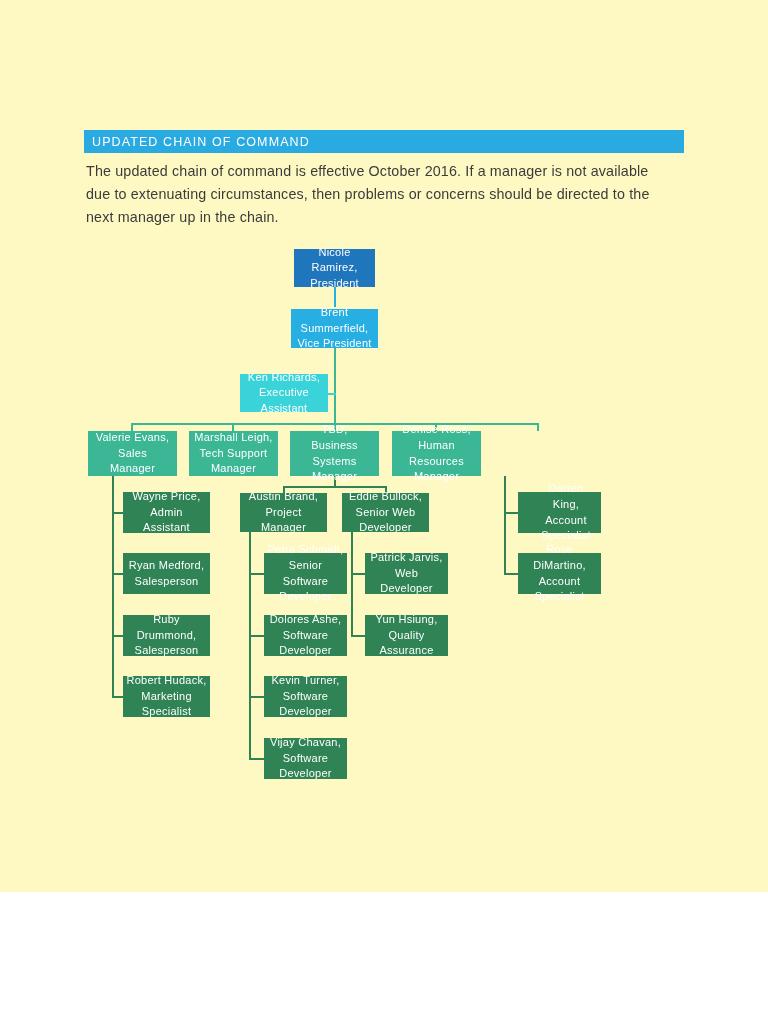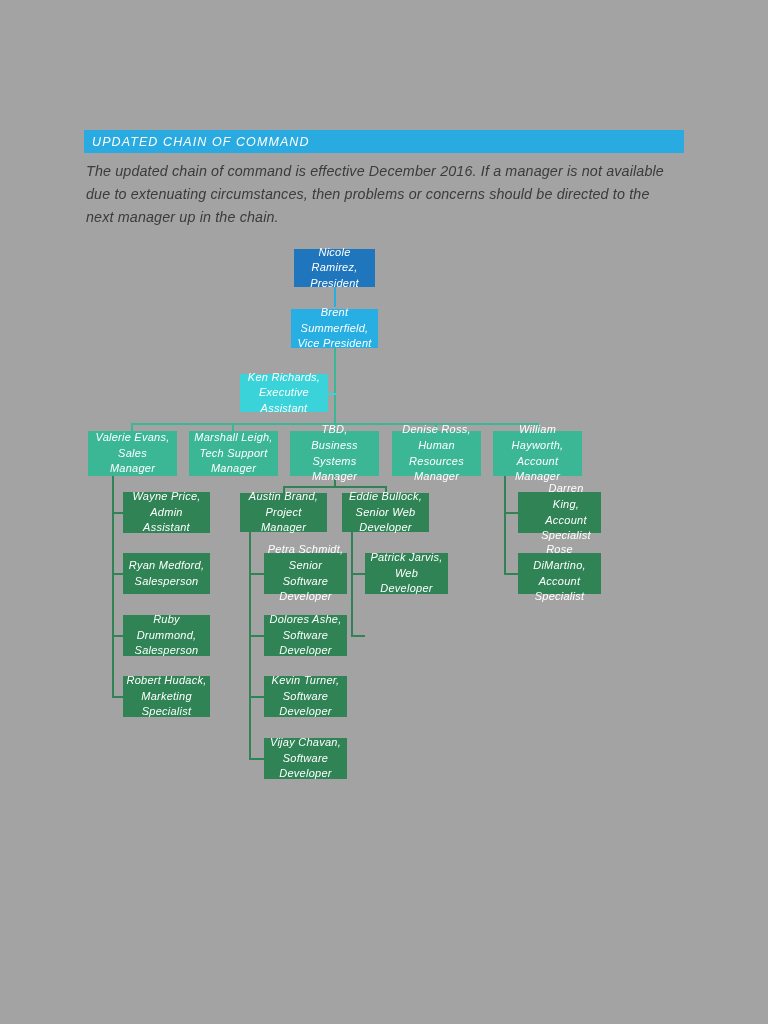--- a/index.html
+++ b/index.html
@@ -5,24 +5,23 @@
 <style>
   * { box-sizing: border-box; }
   html, body {
     margin: 0; padding: 0;
     width: 768px; height: 1024px;
     background: #ffffff;
     font-family: "Liberation Sans", sans-serif;
   }
   #page {
     position: relative;
-    width: 768px; height: 1024px;
-    background: #a3a3a3;
+    width: 768px; height: 892px;
+    background: #fef9c3;
     overflow: hidden;
-    font-style: italic;
   }
 
   
   .header-bar {
     position: absolute;
     left: 84px; top: 130px;
     width: 600px; height: 23px;
     background: #29ABE2;
     display: flex;
     align-items: center;
@@ -89,21 +88,21 @@
 </style>
 </head>
 <body>
 
 <div id="page">
 
   <div class="header-bar">
     <div class="header-title">UPDATED CHAIN OF COMMAND</div>
   </div>
 
-  <div class="intro">The updated chain of command is effective December 2016. If a manager is not available due to extenuating circumstances, then problems or concerns should be directed to the next manager up in the chain.</div>
+  <div class="intro">The updated chain of command is effective October 2016. If a manager is not available due to extenuating circumstances, then problems or concerns should be directed to the next manager up in the chain.</div>
 
   <div class="chart">
 
     <div class="conn v blue" style="left:334px; top:287px; height:20px;"></div>
 
     <div class="conn v teal" style="left:334px; top:348px; height:76px;"></div>
 
     <div class="conn h cyan" style="left:327px; top:393px; width:9px;"></div>
 
     <div class="conn h teal" style="left:131px; top:423px; width:407px;"></div>
@@ -159,23 +158,20 @@
     </div>
 
     <div class="node manager" style="left:290px; top:431px; width:89px; height:45px;">
       <span>TBD,<br>Business Systems<br>Manager</span>
     </div>
 
     <div class="node manager" style="left:392px; top:431px; width:89px; height:45px;">
       <span>Denise Ross,<br>Human Resources<br>Manager</span>
     </div>
 
-    <div class="node manager" style="left:493px; top:431px; width:89px; height:45px;">
-      <span>William Hayworth,<br>Account Manager</span>
-    </div>
 
     <div class="node staff" style="left:123px; top:492px; width:87px; height:41px;">
       <span>Wayne Price,<br>Admin Assistant</span>
     </div>
     <div class="node staff" style="left:123px; top:553px; width:87px; height:41px;">
       <span>Ryan Medford,<br>Salesperson</span>
     </div>
     <div class="node staff" style="left:123px; top:615px; width:87px; height:41px;">
       <span>Ruby Drummond,<br>Salesperson</span>
     </div>
@@ -199,20 +195,23 @@
     <div class="node staff" style="left:264px; top:676px; width:83px; height:41px;">
       <span>Kevin Turner,<br>Software<br>Developer</span>
     </div>
     <div class="node staff" style="left:264px; top:738px; width:83px; height:41px;">
       <span>Vijay Chavan,<br>Software<br>Developer</span>
     </div>
 
     <div class="node staff" style="left:365px; top:553px; width:83px; height:41px;">
       <span>Patrick Jarvis, Web<br>Developer</span>
     </div>
+    <div class="node staff" style="left:365px; top:615px; width:83px; height:41px;">
+      <span>Yun Hsiung, Quality<br>Assurance</span>
+    </div>
 
     <div class="node staff" style="left:518px; top:492px; width:83px; height:41px;padding-left:16px;">
       <span>Darren King,<br>Account Specialist</span>
     </div>
     <div class="node staff" style="left:518px; top:553px; width:83px; height:41px;">
       <span>Rose DiMartino,<br>Account Specialist</span>
     </div>
 
   </div>
 </div>

